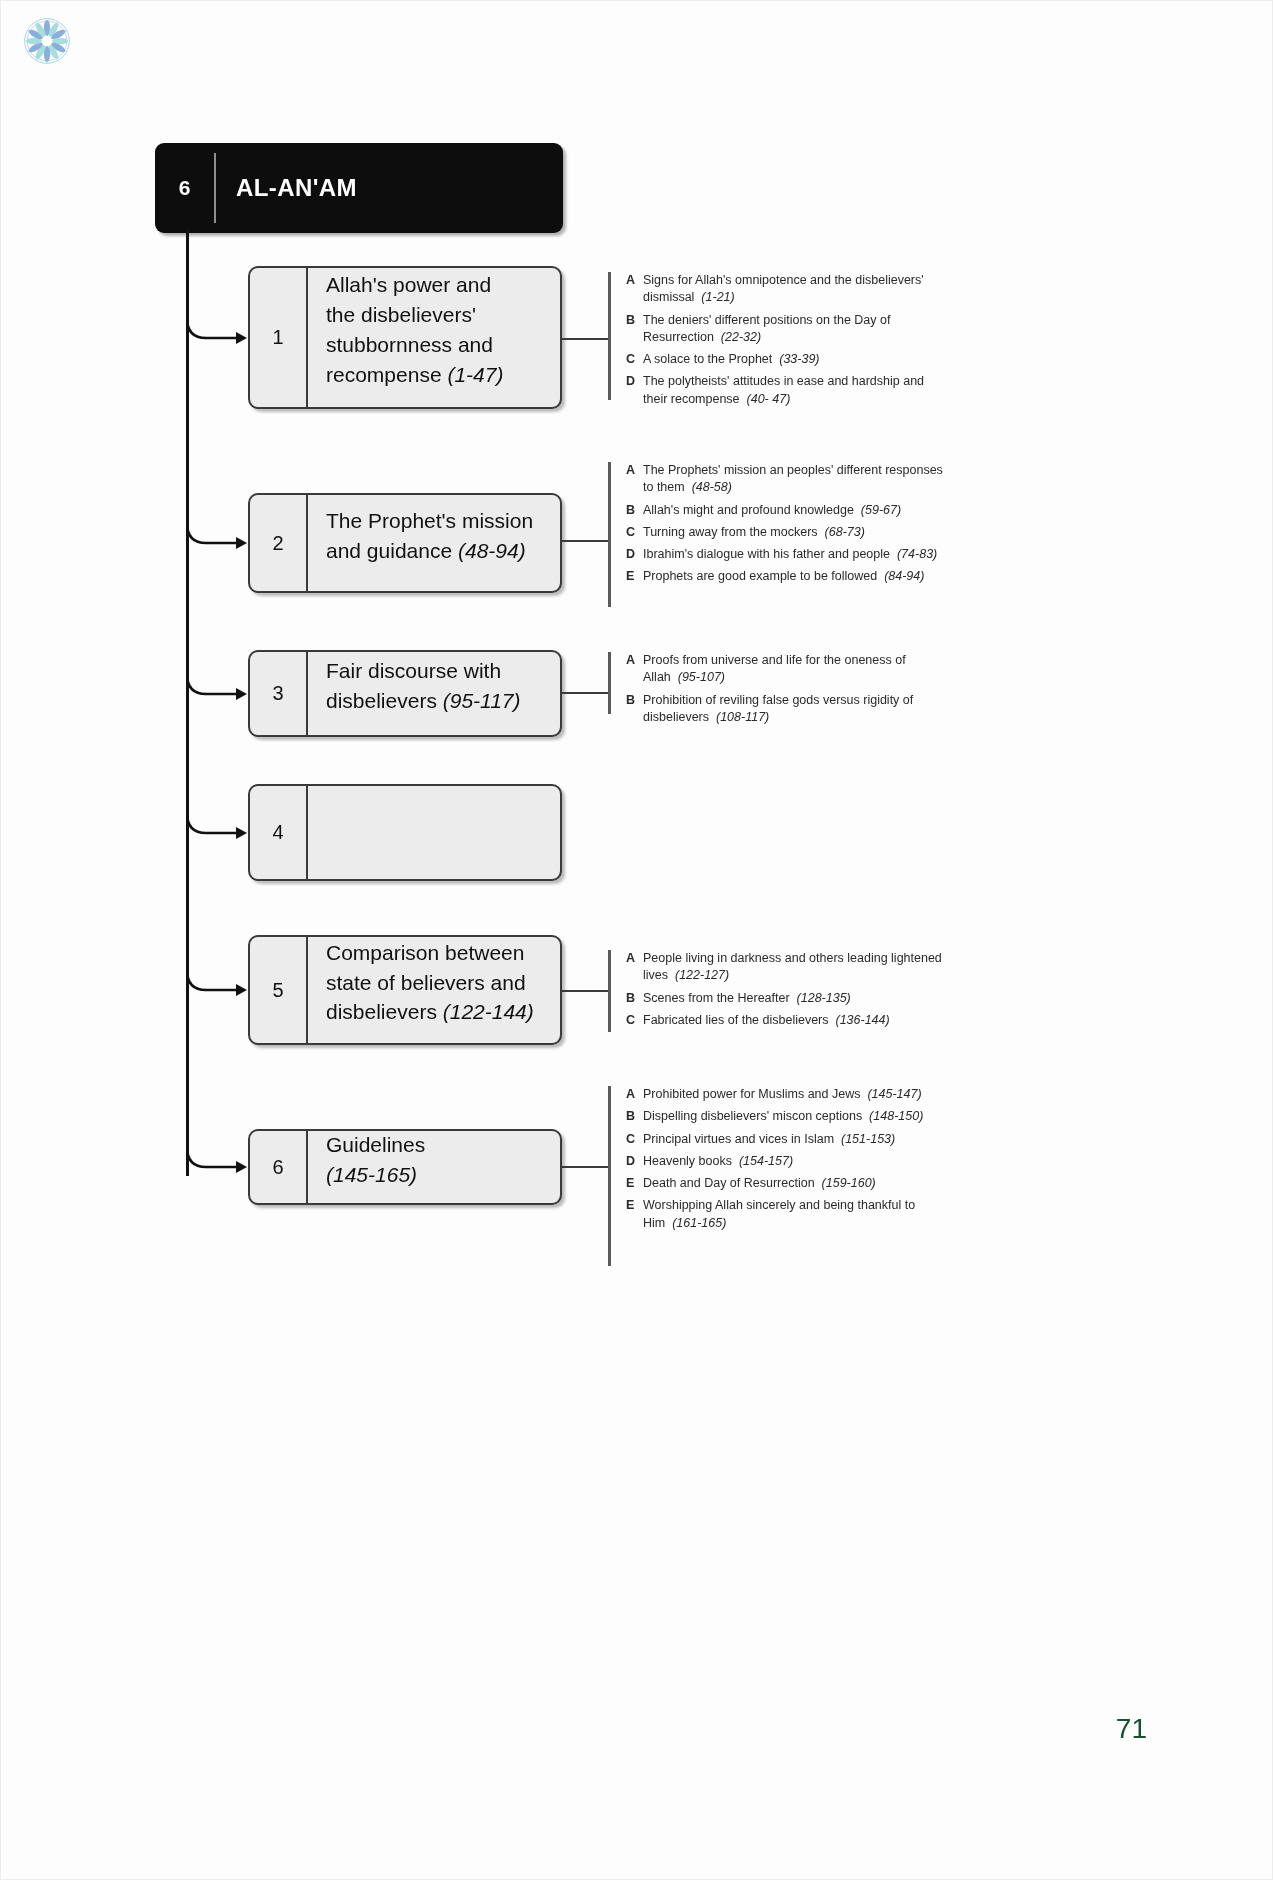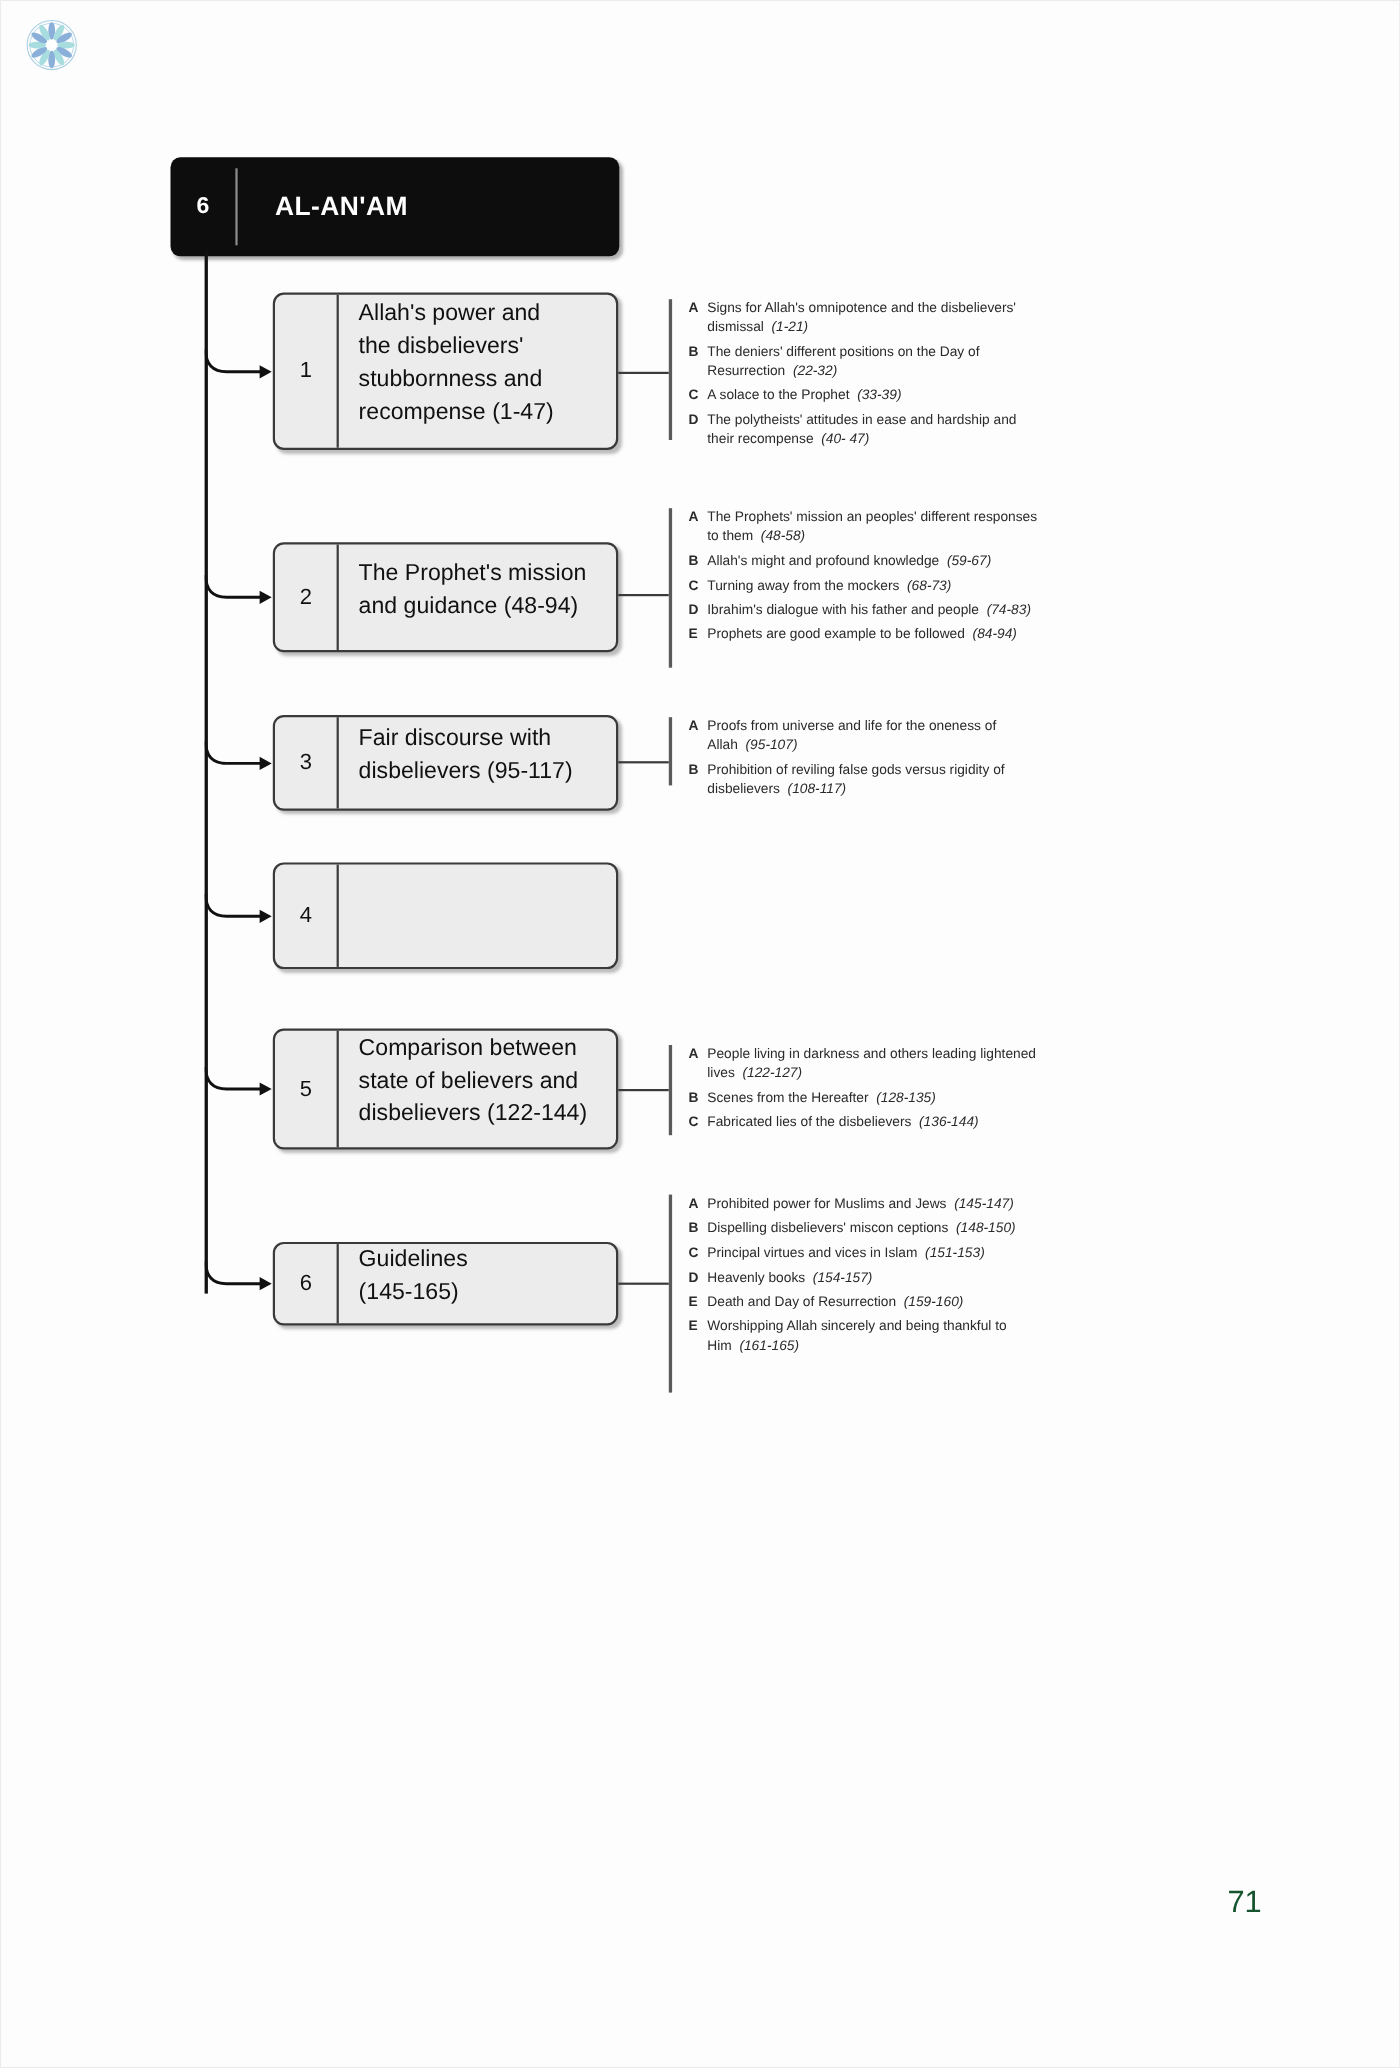--- a/index.html
+++ b/index.html
@@ -61,21 +61,21 @@
     align-self: stretch;
     background: #8e8e8e;
     margin: 10px 0;
     flex: 0 0 auto;
   }
   .title-name {
     color: #ffffff;
     font-size: 24px;
     font-weight: bold;
     letter-spacing: 0.4px;
-    padding-left: 34px;
+    padding-left: 20px;
   }
 
   
   .trunk {
     position: absolute;
     left: 186px;
     top: 228px;
     width: 3px;
     height: 948px;
     background: #111111;
@@ -112,20 +112,21 @@
     flex: 1 1 auto;
     display: flex;
     flex-direction: column;
     justify-content: center;
     padding: 0 12px 15px 18px;
     font-size: 21px;
     line-height: 1.42;
     color: #111111;
   }
   .sec-title .verses {
+    font-style: italic;
     font-weight: normal;
   }
 
   
   .sub-wrap {
     position: absolute;
   }
   .sub-spine {
     position: absolute;
     left: 0;

